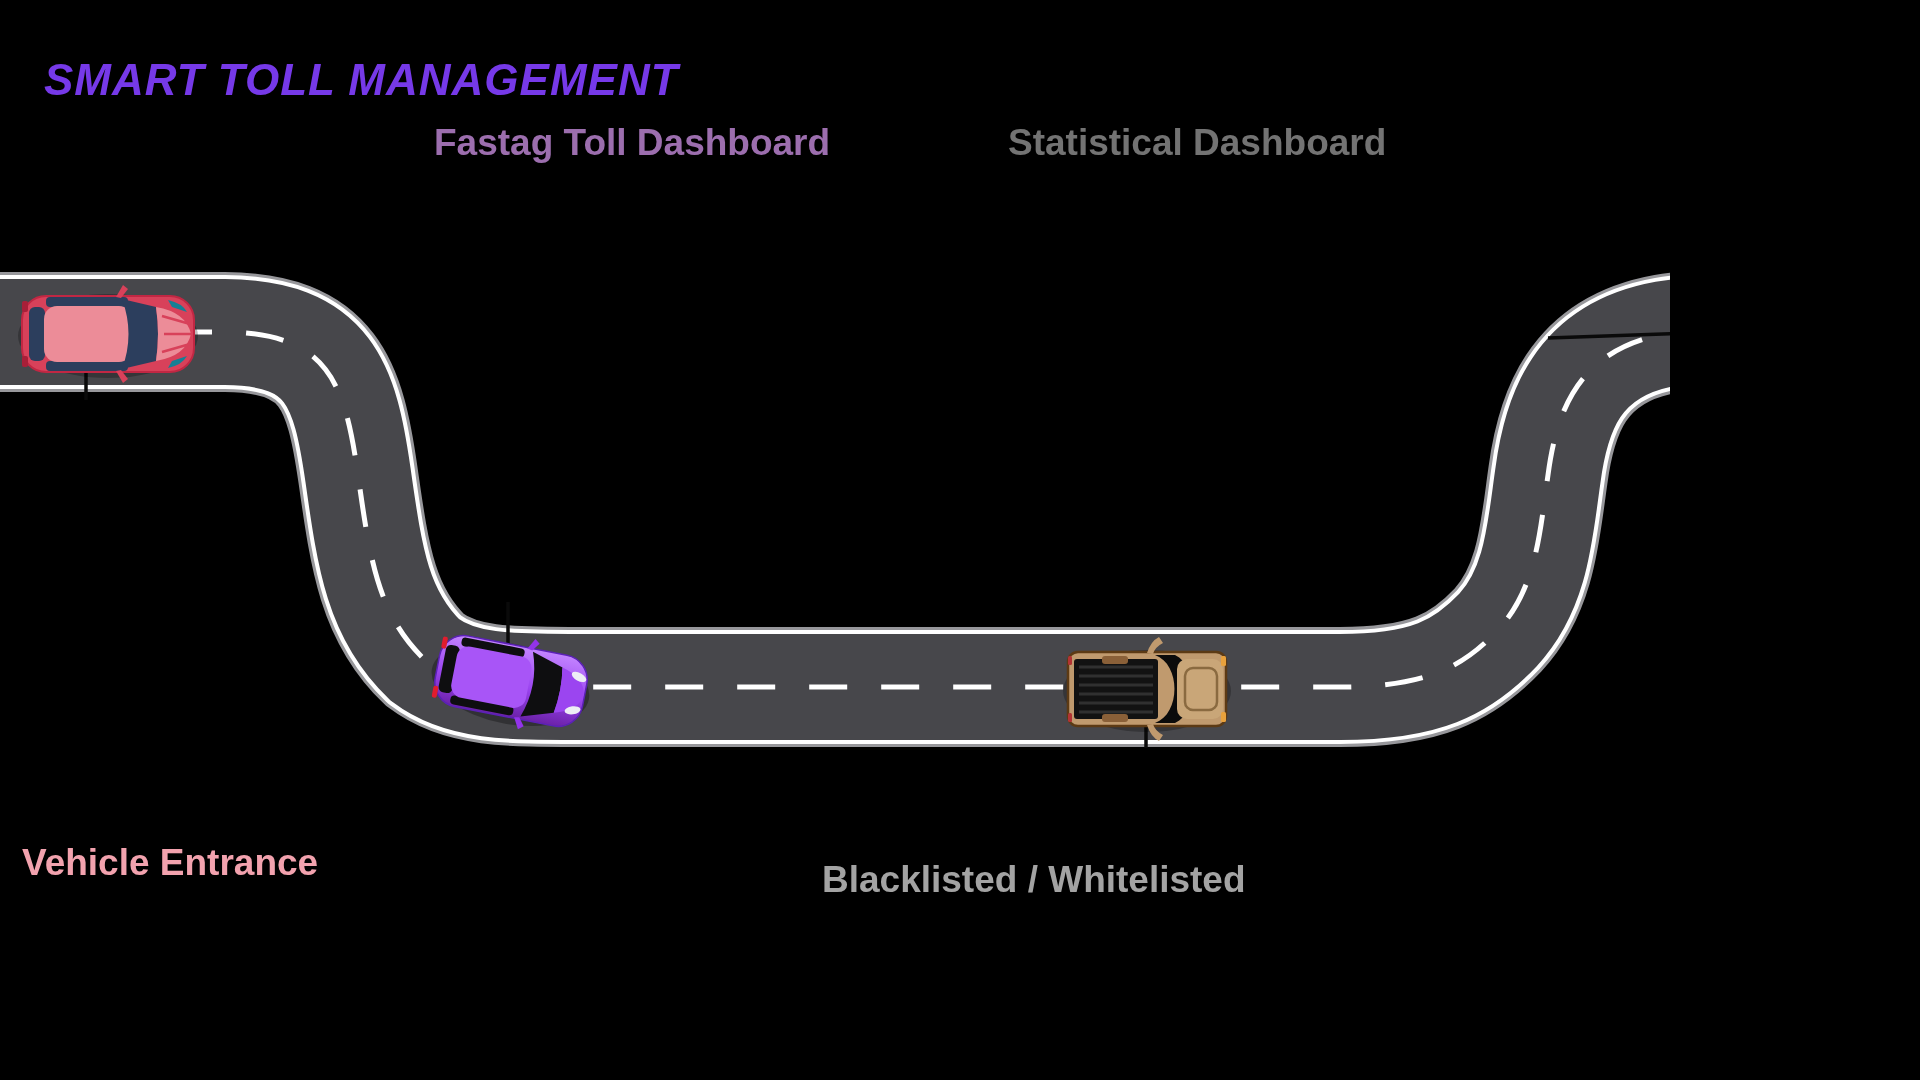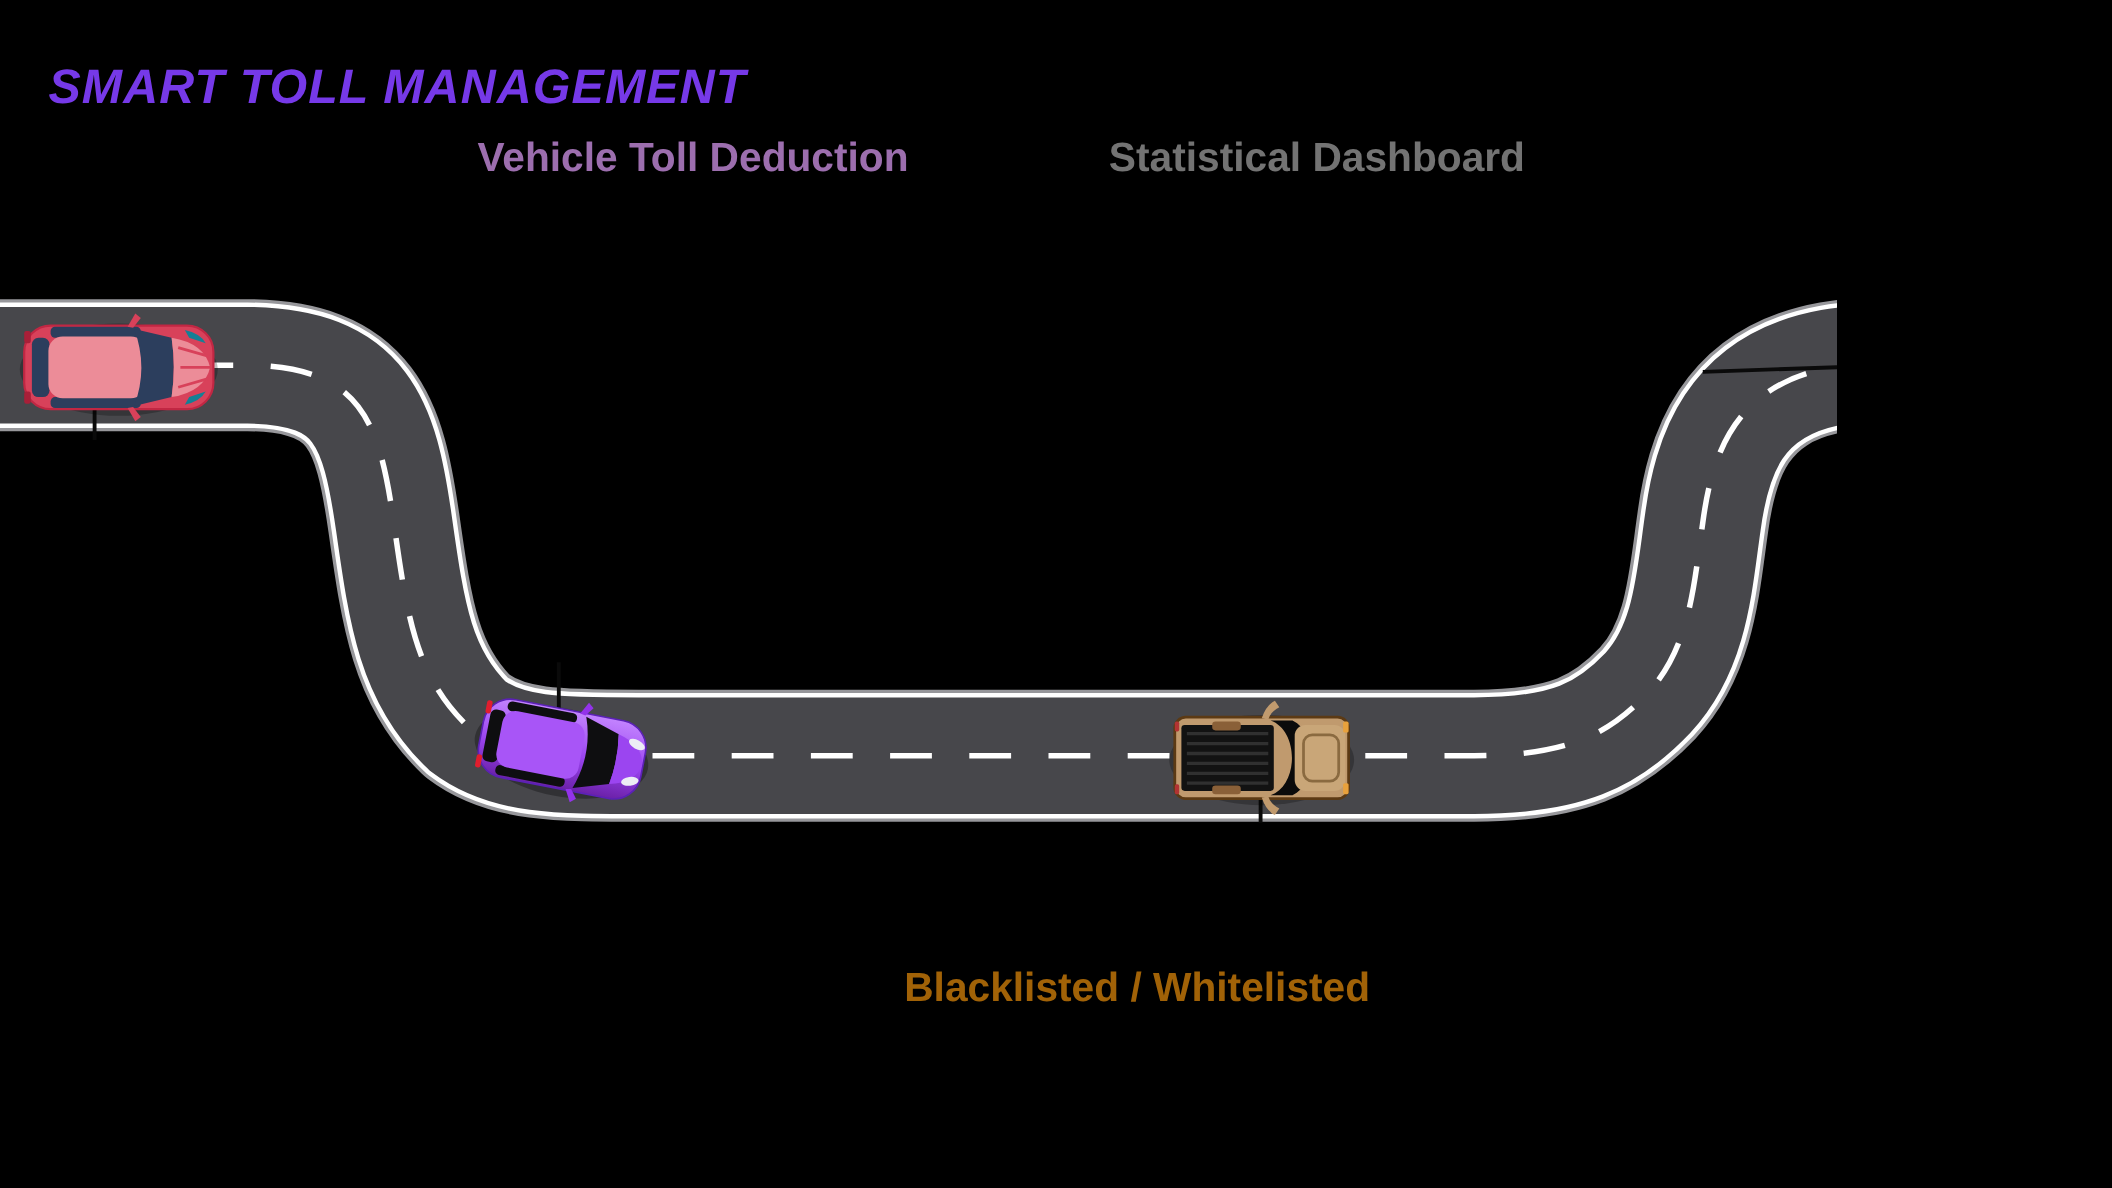--- a/index.html
+++ b/index.html
@@ -3,21 +3,21 @@
 <meta charset="utf-8">
 <style>
   html,body{margin:0;padding:0;background:#000;}
   #stage{position:relative;width:1670px;height:1080px;background:#000;overflow:hidden;
          font-family:"Liberation Sans", sans-serif;margin-top:20px;}
   .lbl{position:absolute;font-weight:700;white-space:nowrap;line-height:1;}
   #title{left:44px;top:38px;font-size:44px;font-style:italic;letter-spacing:1px;color:#7639E8;}
   #lbl-fastag{left:434px;top:104px;font-size:37px;color:#9C6EAE;}
   #lbl-dashboard{left:1008px;top:104px;font-size:37px;color:#737373;}
   #lbl-entrance{left:22px;top:824px;font-size:37px;color:#F2A2AE;}
-  #lbl-blacklist{left:822px;top:859px;font-size:37px;color:#a16207;}
+  #lbl-blacklist{left:822px;top:841px;font-size:37px;color:#a3a3a3;}
   svg{position:absolute;left:0;top:0;}
 </style>
 </head>
 <body>
 
 <div id="stage">
 
   <svg width="1920" height="1080" viewBox="0 0 1920 1080">
     <defs>
       <linearGradient id="purpGrad" x1="0" y1="-36" x2="0" y2="36" gradientUnits="userSpaceOnUse">
@@ -119,17 +119,18 @@
       <path d="M 18,37 L 24,48 L 29,44 L 23,36 Z" fill="#1D6FD6"></path>
     </g>
 
     <g>
       <path d="M 1922,947.7 A 89 89 0 0 0 1902.3,928" fill="none" stroke="#A94FE2" stroke-width="38"></path>
       <path d="M 1911.8,936 A 89 89 0 1 0 1920.1,1054.8" fill="none" stroke="url(#ringGrad)" stroke-width="38"></path>
     </g>
   </svg>
 
   <div class="lbl" id="title">SMART TOLL MANAGEMENT</div>
-  <div class="lbl" id="lbl-fastag">Vehicle Toll Deduction</div>
+  <div class="lbl" id="lbl-fastag">Fastag Toll Dashboard</div>
   <div class="lbl" id="lbl-dashboard">Statistical Dashboard</div>
+  <div class="lbl" id="lbl-entrance">Vehicle Entrance</div>
   <div class="lbl" id="lbl-blacklist">Blacklisted / Whitelisted</div>
 
 </div>
 
 </body></html>

